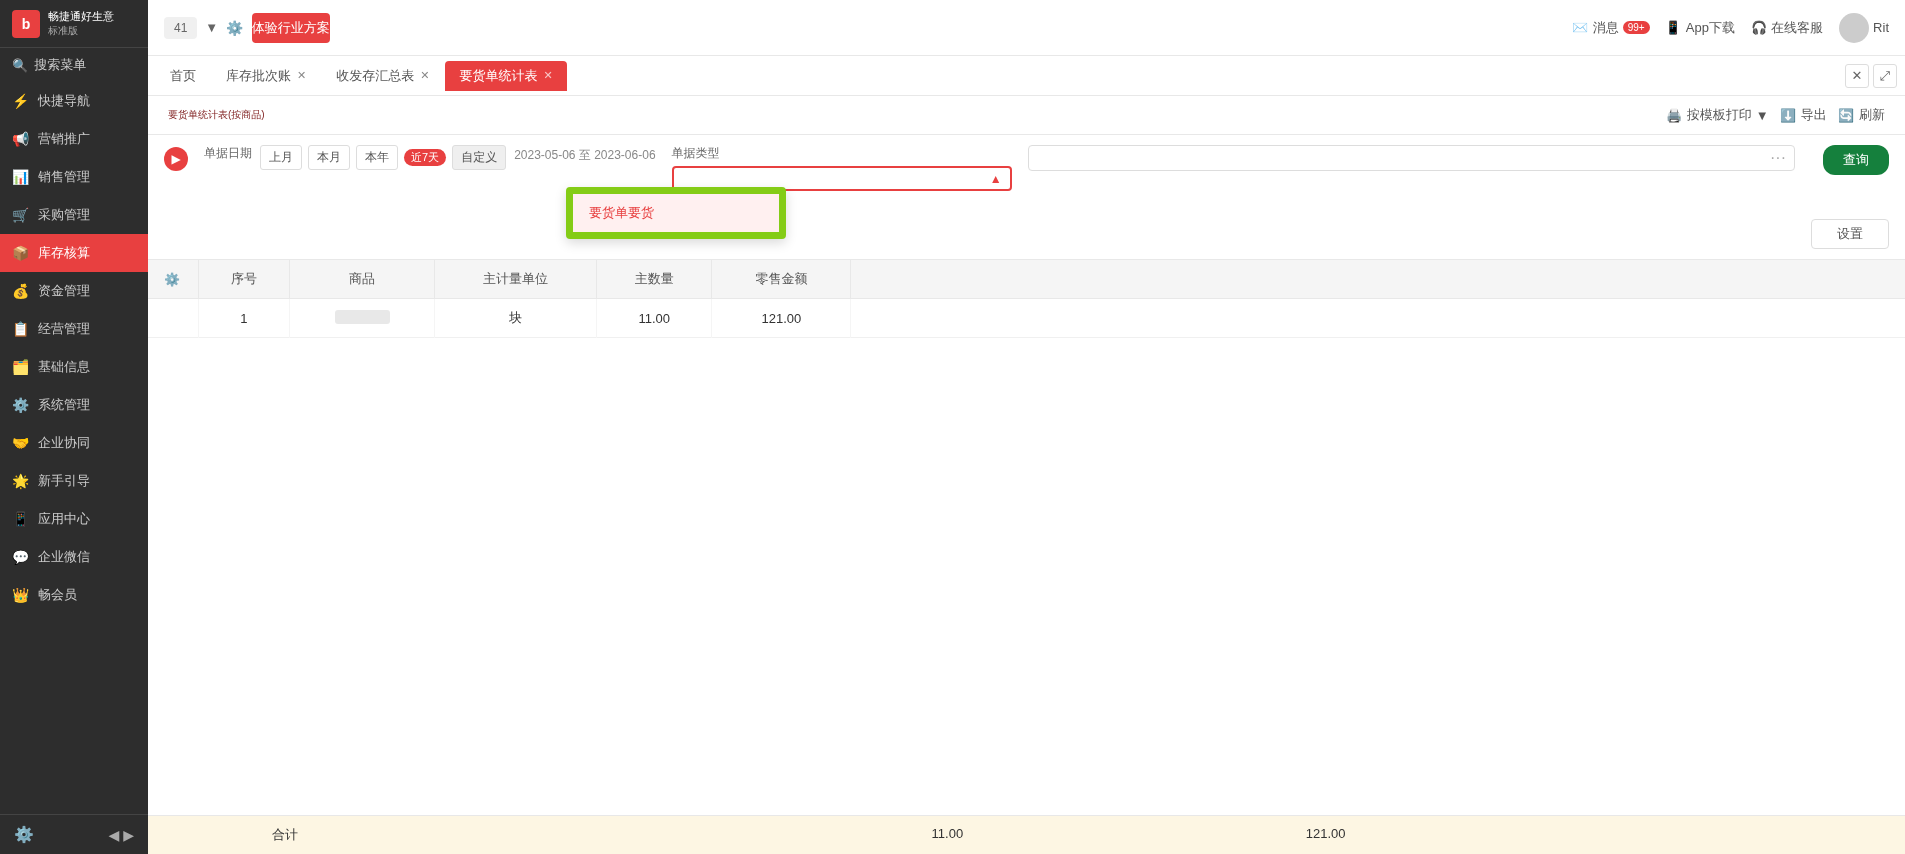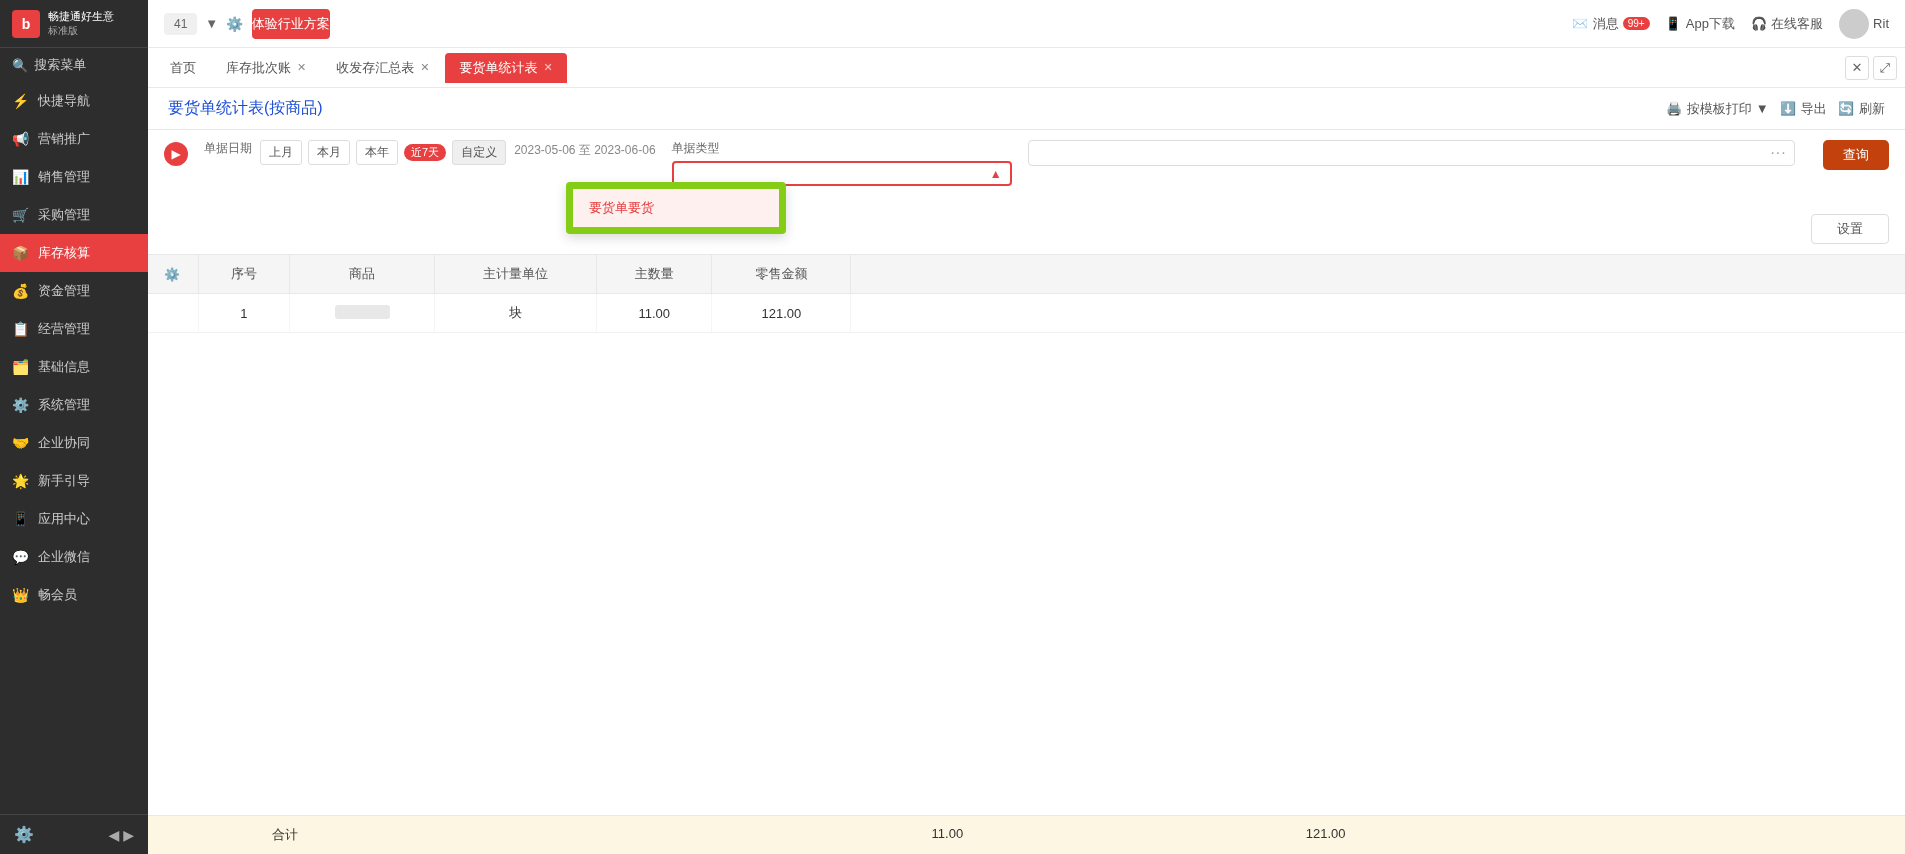--- a/index.html
+++ b/index.html
@@ -76,21 +76,21 @@
     
     .main {
       flex: 1;
       display: flex;
       flex-direction: column;
       overflow: hidden;
     }
 
     
     .topbar {
-      height: 48px;
+      height: 56px;
       background: #fff;
       border-bottom: 1px solid #e8e8e8;
       display: flex;
       align-items: center;
       padding: 0 16px;
       justify-content: space-between;
       flex-shrink: 0;
     }
     .topbar-left {
       display: flex;
@@ -208,21 +208,21 @@
 
     
     .page-header {
       background: #fff;
       padding: 10px 20px;
       display: flex;
       align-items: center;
       justify-content: space-between;
       border-bottom: 1px solid #e8e8e8;
     }
-    .page-title { font-size: 16px; color: #1d4ed8; font-weight: 500; }
+    .page-title { font-size: 10px; color: #7f1d1d; font-weight: 500; }
     .page-actions {
       display: flex;
       align-items: center;
       gap: 12px;
     }
     .page-action-item {
       display: flex;
       align-items: center;
       gap: 4px;
       color: #555;
@@ -352,24 +352,24 @@
       margin-left: 4px;
     }
 
     .filter-actions {
       display: flex;
       flex-direction: column;
       gap: 6px;
       margin-left: auto;
     }
     .btn-query {
-      background: #c2410c;
+      background: #15803d;
       color: white;
       border: none;
-      border-radius: 5px;
+      border-radius: 12px;
       padding: 6px 20px;
       cursor: pointer;
       font-size: 13px;
       margin-left: 12px;
     }
     .btn-settings {
       background: #fff;
       color: #555;
       border: 1px solid #ddd;
       border-radius: 4px;

